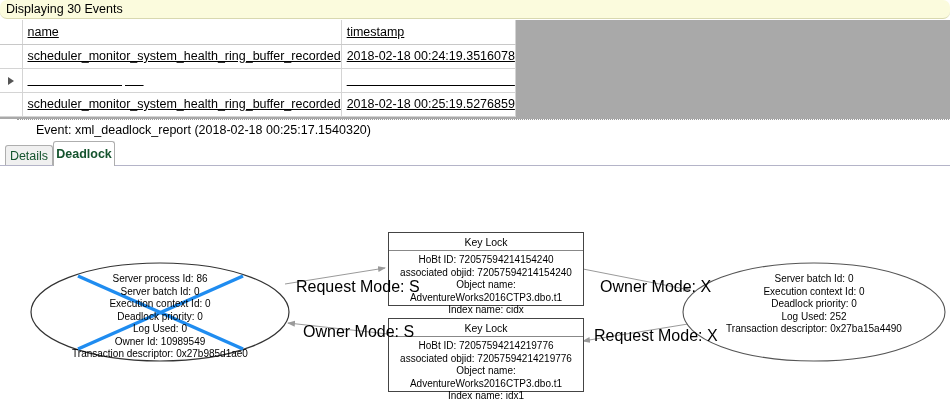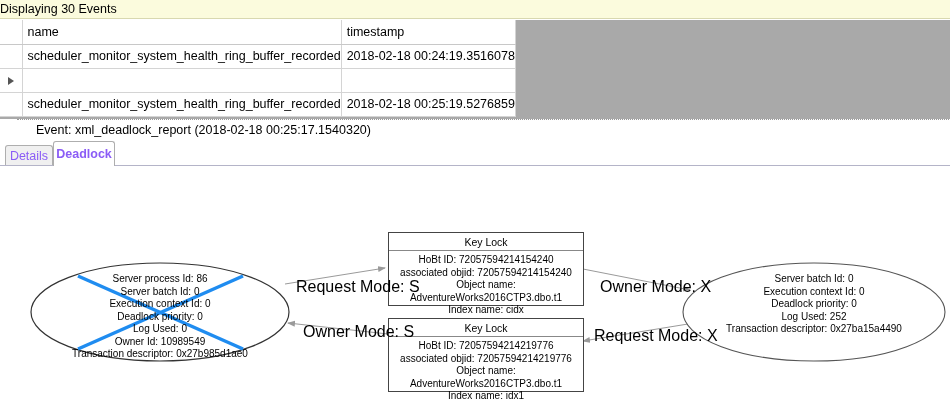--- a/index.html
+++ b/index.html
@@ -15,31 +15,34 @@
     position: relative;
   }
 
   
   #banner {
     height: 19px;
     background: #fbfbdd;
     border-bottom: 1px solid #d8d8b0;
     display: flex;
     align-items: center;
-    box-sizing: border-box;
-    font-size: 12.5px;
+    padding-left: 6px;
+    box-sizing: border-box;
+    font-size: 12.5px;
+    border-radius: 7px;
   }
 
   
   #grid {
     position: absolute;
     left: 0; top: 20px;
     width: 950px; height: 99px;
     background: #a9a9a9;
     box-sizing: border-box;
+    text-decoration: underline;
   }
   #grid table {
     border-collapse: collapse;
     background: #ffffff;
     table-layout: fixed;
   }
   #grid th, #grid td {
     border: 1px solid #d4d4d4;
     border-top: none;
     border-left: none;
@@ -101,21 +104,21 @@
     bottom: 0;
     box-sizing: border-box;
     font-size: 12.5px;
     display: flex;
     align-items: center;
     justify-content: center;
     background: #f0f0f0;
     border: 1px solid #aeaeae;
     border-bottom: none;
     border-radius: 3px 3px 0 0;
-    color: #8b5cf6;
+    color: #14532d;
   }
   .tab.inactive { left: 5px;  width: 48px; height: 21px; }
   .tab.active   { left: 53px; width: 62px; height: 25px;
                   background: #ffffff; z-index: 3; font-weight: bold; }
 
   
   #canvas-wrap {
     position: absolute;
     left: 0; top: 165px;
     width: 950px; height: 235px;

